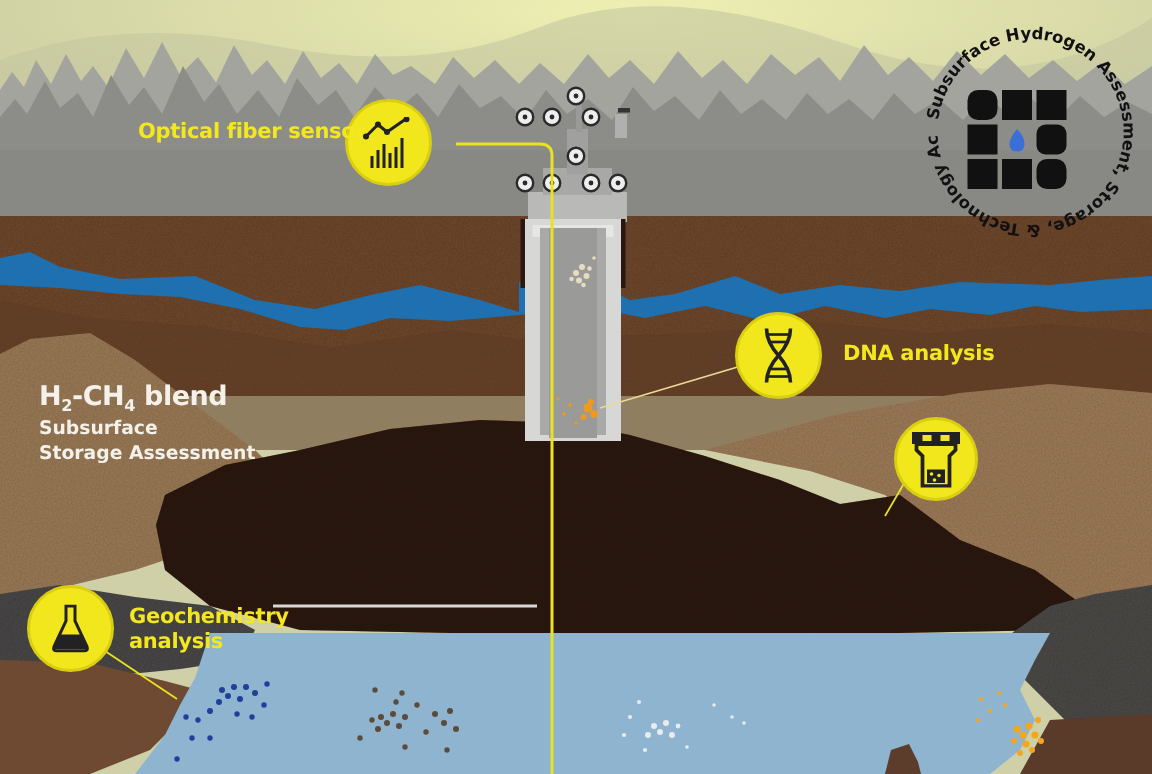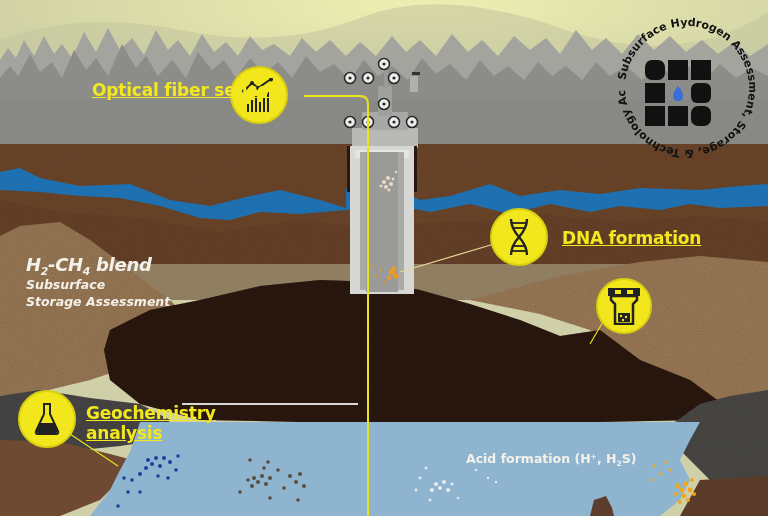--- a/index.html
+++ b/index.html
@@ -1,20 +1,20 @@
 <!DOCTYPE html>
 <html><head>
 <meta charset="utf-8">
 <style>
   html, body { margin:0; padding:0; }
   body { width:768px; height:516px; overflow:hidden; background:#cfd0a8; font-family:"DejaVu Sans", sans-serif; }
   .stage { position:relative; width:768px; height:516px; overflow:hidden; }
   svg.scene { position:absolute; left:0; top:0; }
   .lbl { position:absolute; font-family:"DejaVu Sans", sans-serif; font-weight:bold; line-height:1.18; }
-  .yl { color:#f3e81e; font-size:17px; letter-spacing:-0.2px;text-decoration:underline; }
+  .yl { color:#f3e81e; font-size:14px; letter-spacing:-0.2px; }
   .wl { color:#f4f1ea; }
   sub { font-size:0.6em; vertical-align:-0.35em; line-height:0; }
   sup { font-size:0.6em; vertical-align:0.55em; line-height:0; }
   .circle { position:absolute; border-radius:50%; background:#f2e71c; border:2px solid #d9cf10; box-sizing:border-box; display:flex; align-items:center; justify-content:center; }
 </style>
 </head>
 <body>
 
 <div class="stage">
 
@@ -273,21 +273,21 @@
     <path d="M19 1 Q19 10 11 19 Q3 28 3 37" fill="none" stroke="#222" stroke-width="2.4"></path>
     <g stroke="#222" stroke-width="1.8">
           <line x1="4" y1="5" x2="18" y2="5"></line>
           <line x1="6" y1="10" x2="16" y2="10"></line>
           <line x1="6" y1="28" x2="16" y2="28"></line>
           <line x1="4" y1="33" x2="18" y2="33"></line>
         </g>
   </svg>
 </div>
 <div class="lbl yl" style="left:562px; top:228px;">
-  <div>DNA formation</div>
+  <div>DNA analysis</div>
 </div>
 
 <div class="circle" style="left:596px; top:278px; width:56px; height:56px;">
   <svg width="34" height="38" viewBox="0 0 34 38">
     <rect x="1" y="1" width="32" height="8" fill="#222"></rect>
     <rect x="8" y="3" width="6" height="4" fill="#f2e71c"></rect>
         <rect x="20" y="3" width="6" height="4" fill="#f2e71c"></rect>
     <path d="M4 9 L30 9 L30 13 L26 17 L26 37 L8 37 L8 17 L4 13 Z" fill="none" stroke="#222" stroke-width="2.5"></path>
     <rect x="11" y="26" width="12" height="9" fill="#222"></rect>
     <g fill="#f2e71c">
@@ -302,26 +302,23 @@
   <svg width="26" height="32" viewBox="0 0 26 32">
     <path d="M9 1 L17 1 M10 1 L10 11 L2 28 Q1 31 4 31 L22 31 Q25 31 24 28 L16 11 L16 1" fill="none" stroke="#222" stroke-width="2"></path>
     <path d="M5.5 20 L20.5 20 L23.5 28 Q24 30 22 30 L4 30 Q2 30 2.5 28 Z" fill="#222"></path>
   </svg>
 </div>
 <div class="lbl yl" style="left:86px; top:403px;">
   <div>Geochemistry</div>
   <div>analysis</div>
 </div>
 
-<div class="lbl wl" style="left:26px; top:254px;font-style:italic;">
+<div class="lbl wl" style="left:26px; top:254px;">
   <div style="font-size:18px; letter-spacing:-0.3px;">
     <span>H</span><sub>2</sub><span>-CH</span><sub>4</sub><span> blend</span>
   </div>
   <div style="font-size:12.5px; margin-top:3px;">Subsurface</div>
   <div style="font-size:12.5px; margin-top:2px;">Storage Assessment</div>
 </div>
 
 
-<div class="lbl wl" style="left:466px; top:452px; font-size:12.5px; white-space:nowrap;">
-  <span>Acid formation (H</span><sup>+</sup><span>, H</span><sub>2</sub><span>S)</span>
-</div>
 
 </div>
 
 </body></html>

